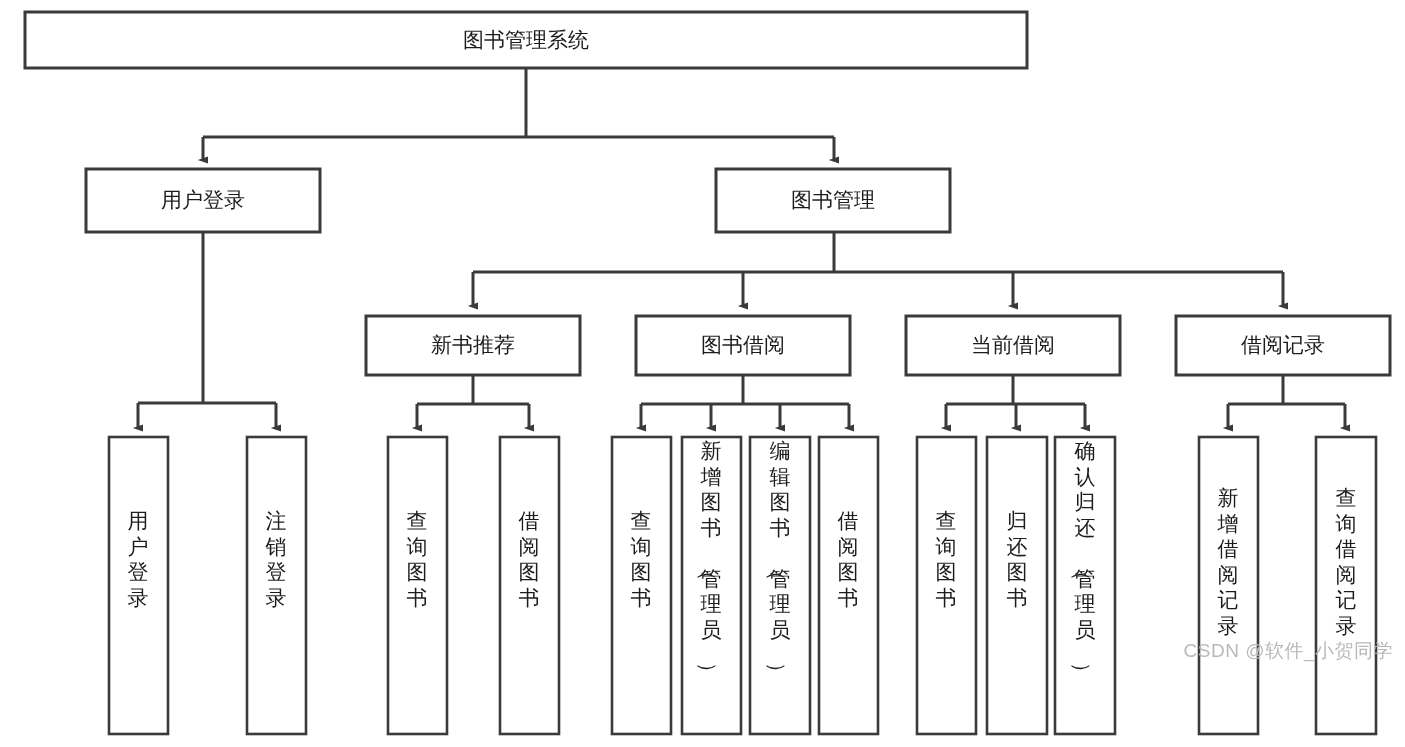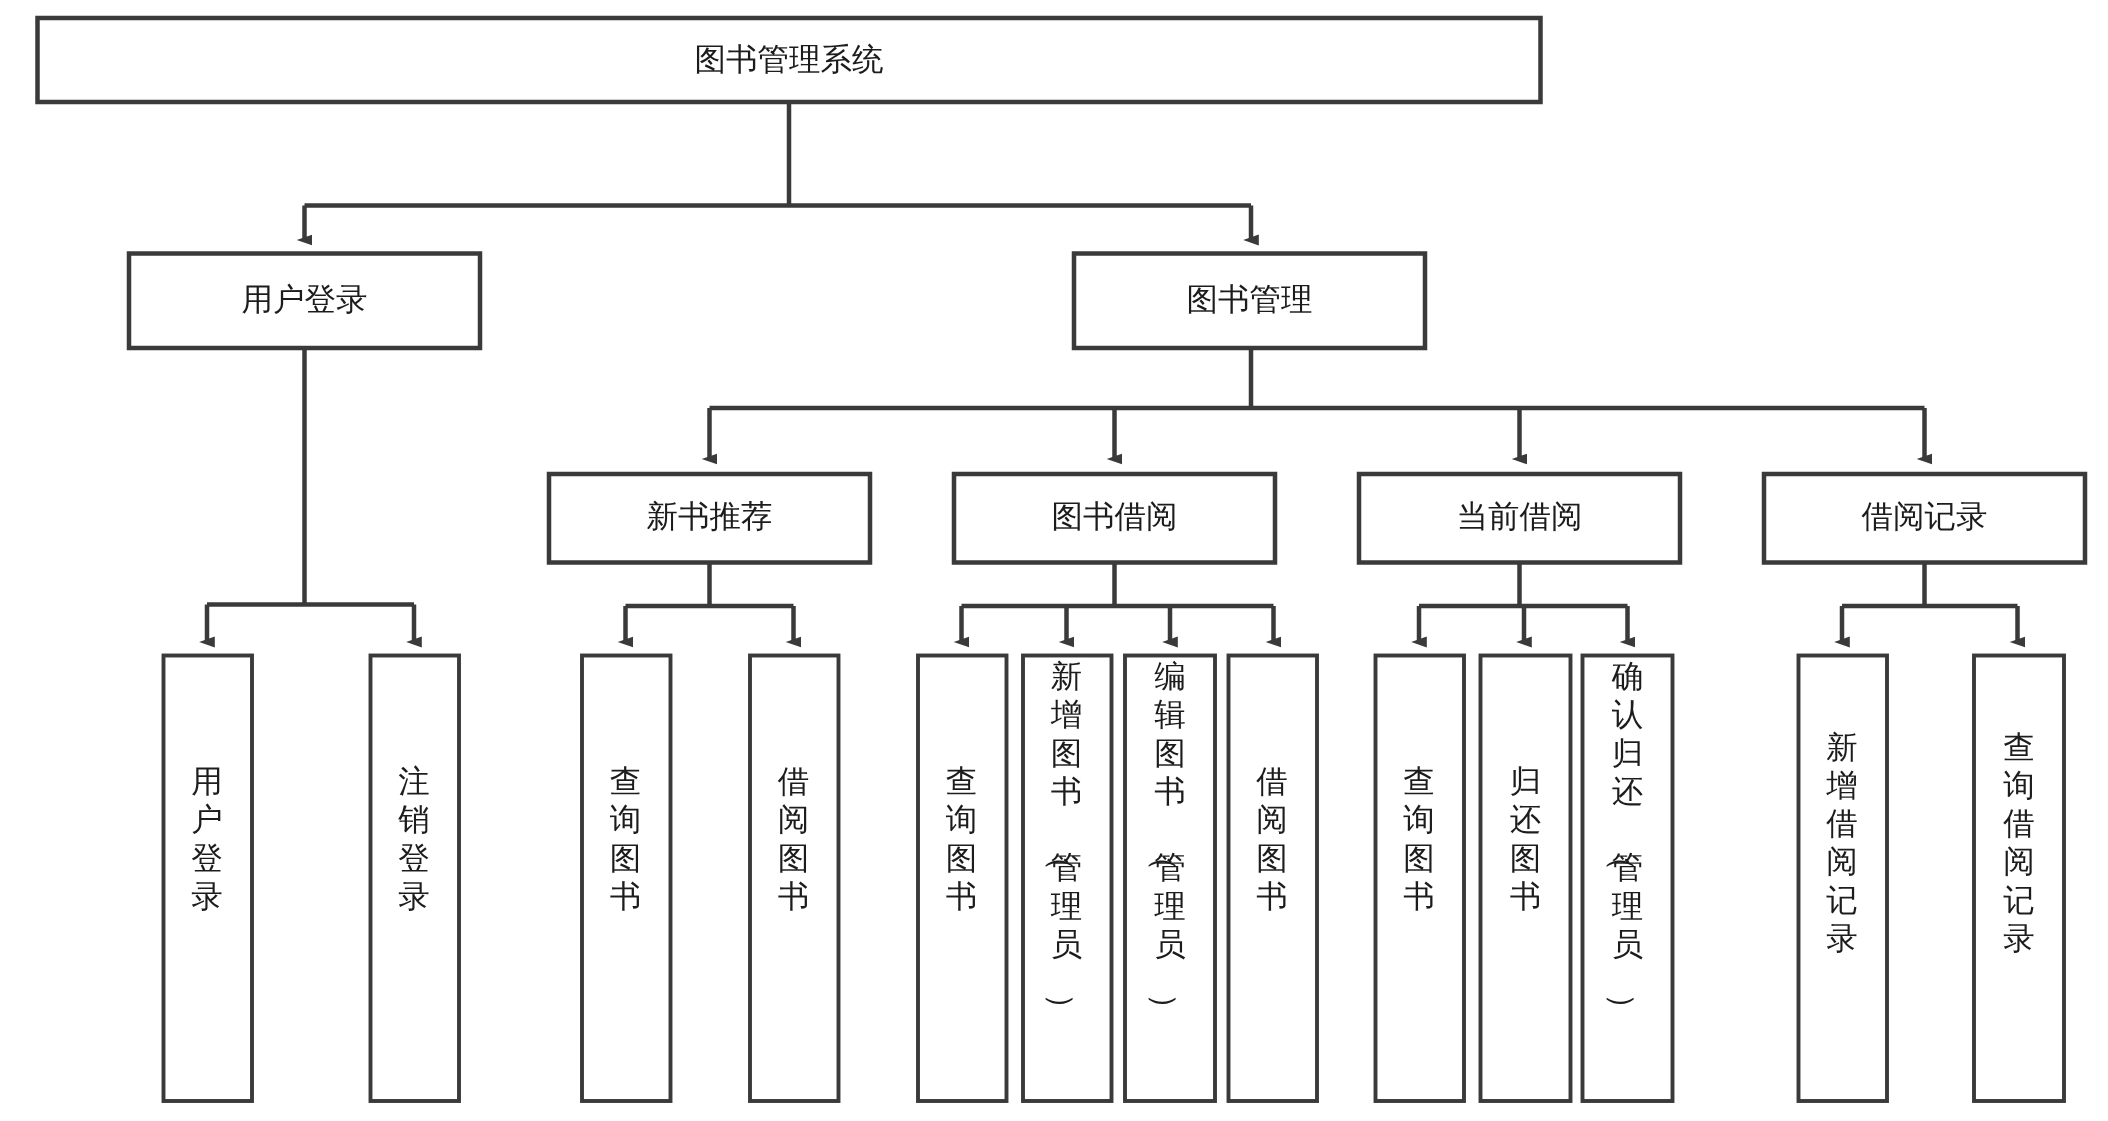--- a/index.html
+++ b/index.html
@@ -207,13 +207,14 @@
       <rect class="node-rect thin" x="1195" y="437" width="59" height="297"></rect>
       <text class="node-label-vert" x="1224" y="505"><tspan x="1224" y="505">新</tspan><tspan x="1224" y="530.5">增</tspan><tspan x="1224" y="556">借</tspan><tspan x="1224" y="581.5">阅</tspan><tspan x="1224" y="607">记</tspan><tspan x="1224" y="632.5">录</tspan></text>
     </g>
     <g>
       <rect class="node-rect thin" x="1312" y="437" width="60" height="297"></rect>
       <text class="node-label-vert" x="1342" y="505"><tspan x="1342" y="505">查</tspan><tspan x="1342" y="530.5">询</tspan><tspan x="1342" y="556">借</tspan><tspan x="1342" y="581.5">阅</tspan><tspan x="1342" y="607">记</tspan><tspan x="1342" y="632.5">录</tspan></text>
     </g>
 
   </svg>
 
+  <div class="watermark">CSDN @软件_小贺同学</div>
 </div>
 
 </body></html>

